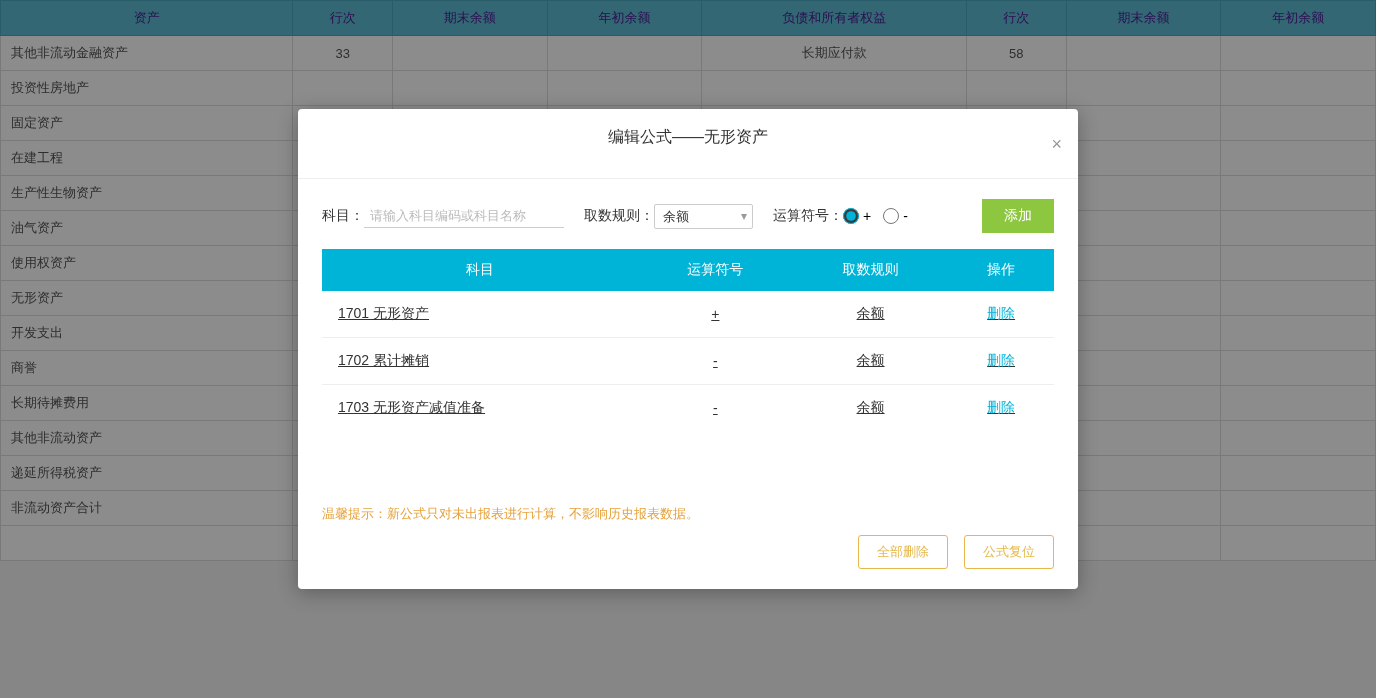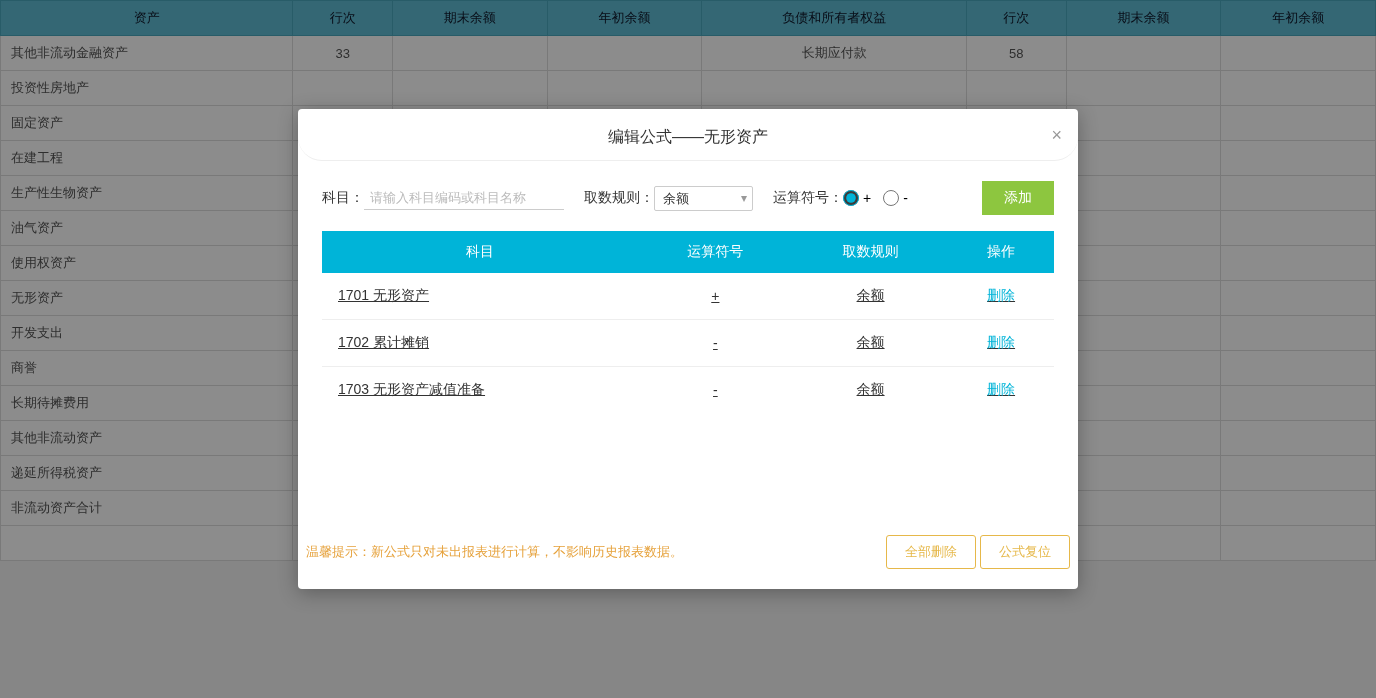--- a/index.html
+++ b/index.html
@@ -22,21 +22,21 @@
 
     .bg-table {
       width: 100%;
       border-collapse: collapse;
       font-size: 13px;
       color: #333;
     }
 
     .bg-table th {
       background: #5fbcd3;
-      color: #0f172a;
+      color: #4c1d95;
       padding: 8px 10px;
       border: 1px solid #4aa8bd;
       text-align: center;
       font-weight: normal;
     }
 
     .bg-table td {
       padding: 8px 10px;
       border: 1px solid #ddd;
       text-align: center;
@@ -69,24 +69,23 @@
       box-shadow: 0 4px 20px rgba(0,0,0,0.3);
       display: flex;
       flex-direction: column;
       position: relative;
     }
 
     .modal-header {
       display: flex;
       align-items: flex-start;
       justify-content: center;
-      padding: 18px 20px 12px;
+      padding: 18px 20px 30px;
       border-bottom: 1px solid #eee;
       position: relative;
-      border-radius: 24px;
     }
 
     .modal-title {
       font-size: 16px;
       color: #333;
       font-weight: 500;
     }
 
     .modal-close {
       position: absolute;
@@ -244,34 +243,35 @@
     .delete-link {
       color: #00b4d8;
       cursor: pointer;
       text-decoration: none;
       font-size: 14px;
     }
 
     
     .modal-footer {
       display: flex;
-      align-items: center;
+      align-items: flex-start;
       justify-content: space-between;
-      padding: 16px 8px 20px;
+      padding: 16px 24px 20px;
       margin-top: 8px;
     }
 
     .footer-tip {
       color: #e6a23c;
       font-size: 13px;
     }
 
     .footer-btns {
       display: flex;
-      gap: 4px;
+      gap: 16px;
+      margin-top: 30px;
     }
 
     .btn-outline {
       background: #fff;
       border: 1px solid #e6b84a;
       color: #e6b84a;
       border-radius: 3px;
       padding: 7px 18px;
       font-size: 13px;
       cursor: pointer;

